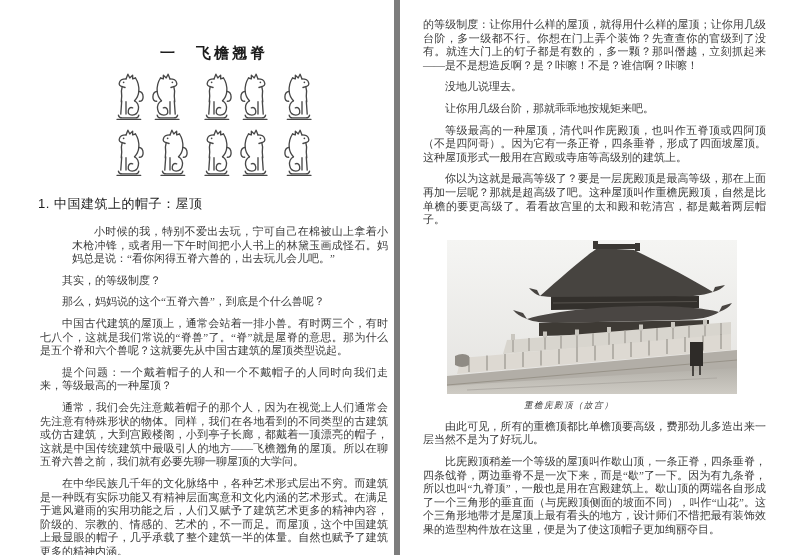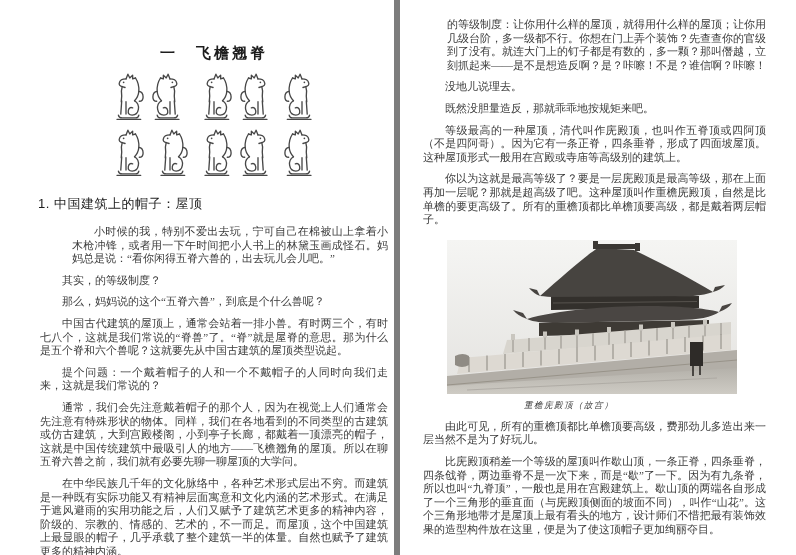--- a/index.html
+++ b/index.html
@@ -47,21 +47,21 @@
   p.body-par {
     margin: 8px 0 0 0;
     font-size: 11px;
     line-height: 13.6px;
     text-align: justify;
     text-justify: inter-ideograph;
     text-indent: 2em;
     color: #3a3a3a;
   }
   .page-left p.body-par:first-of-type { margin-top: 12px; margin-left: 32px; }
-  .page-right p.body-par:first-of-type { margin-top: 0; margin-left: 24px; }
+  .page-right p.body-par:first-of-type { margin-top: 0; }
   p.no-indent { text-indent: 0; }
 
   figure.photo-figure { margin: 13px 0 0 24px; width: 244px; }
   .photo-frame { width: 290px; height: 154px; display: block; }
   figcaption.photo-caption {
     margin-top: 6px;
     text-align: center;
     font-size: 8.5px;
     font-style: italic;
     letter-spacing: 1.5px;
@@ -129,34 +129,34 @@
           </svg>
       </div>
     </div>
 
     <h2 class="section-heading">1. 中国建筑上的帽子：屋顶</h2>
 
     <p class="body-par">小时候的我，特别不爱出去玩，宁可自己在棉被山上拿着小木枪冲锋，或者用一下午时间把小人书上的林黛玉画成怪石。妈妈总是说：“看你闲得五脊六兽的，出去玩儿会儿吧。”</p>
     <p class="body-par">其实，的等级制度？</p>
     <p class="body-par">那么，妈妈说的这个“五脊六兽”，到底是个什么兽呢？</p>
     <p class="body-par">中国古代建筑的屋顶上，通常会站着一排小兽。有时两三个，有时七八个，这就是我们常说的“脊兽”了。“脊”就是屋脊的意思。那为什么是五个脊和六个兽呢？这就要先从中国古建筑的屋顶类型说起。</p>
-    <p class="body-par">提个问题：一个戴着帽子的人和一个不戴帽子的人同时向我们走来，这就是我们常说的？</p>
+    <p class="body-par">提个问题：一个戴着帽子的人和一个不戴帽子的人同时向我们走来，等级最高的一种屋顶？</p>
     <p class="body-par">通常，我们会先注意戴着帽子的那个人，因为在视觉上人们通常会先注意有特殊形状的物体。同样，我们在各地看到的不同类型的古建筑或仿古建筑，大到宫殿楼阁，小到亭子长廊，都戴着一顶漂亮的帽子，这就是中国传统建筑中最吸引人的地方——飞檐翘角的屋顶。所以在聊五脊六兽之前，我们就有必要先聊一聊屋顶的大学问。</p>
     <p class="body-par">在中华民族几千年的文化脉络中，各种艺术形式层出不穷。而建筑是一种既有实际功能又有精神层面寓意和文化内涵的艺术形式。在满足于遮风避雨的实用功能之后，人们又赋予了建筑艺术更多的精神内容，阶级的、宗教的、情感的、艺术的，不一而足。而屋顶，这个中国建筑上最显眼的帽子，几乎承载了整个建筑一半的体量。自然也赋予了建筑更多的精神内涵。</p>
 
   </section>
 
   <div class="gutter"></div>
 
   <section class="page page-right">
     <p class="body-par no-indent">的等级制度：让你用什么样的屋顶，就得用什么样的屋顶；让你用几级台阶，多一级都不行。你想在门上弄个装饰？先查查你的官级到了没有。就连大门上的钉子都是有数的，多一颗？那叫僭越，立刻抓起来——是不是想造反啊？是？咔嚓！不是？谁信啊？咔嚓！</p>
     <p class="body-par">没地儿说理去。</p>
-    <p class="body-par">既然没胆量造反，那就乖乖地按规矩来吧。</p>
+    <p class="body-par">让你用几级台阶，那就乖乖地按规矩来吧。</p>
     <p class="body-par">等级最高的一种屋顶，清代叫作庑殿顶，也叫作五脊顶或四阿顶（不是四阿哥）。因为它有一条正脊，四条垂脊，形成了四面坡屋顶。这种屋顶形式一般用在宫殿或寺庙等高级别的建筑上。</p>
-    <p class="body-par">你以为这就是最高等级了？要是一层庑殿顶是最高等级，那在上面再加一层呢？那就是超高级了吧。这种屋顶叫作重檐庑殿顶，自然是比单檐的要更高级了。所有的重檐顶都比单檐顶要高级，都是戴着两层帽子。</p>
+    <p class="body-par">你以为这就是最高等级了？要是一层庑殿顶是最高等级，那在上面再加一层呢？那就是超高级了吧。这种屋顶叫作重檐庑殿顶，自然是比单檐的要更高级了。看看故宫里的太和殿和乾清宫，都是戴着两层帽子。</p>
 
     <figure class="photo-figure">
       <svg class="photo-frame" viewBox="0 0 290 154">
         <defs>
           <linearGradient id="sky" x1="0" y1="0" x2="0" y2="1">
             <stop offset="0" stop-color="#f5f5f3"></stop>
             <stop offset="1" stop-color="#e4e3e0"></stop>
           </linearGradient>
           <linearGradient id="ground" x1="0" y1="0" x2="0" y2="1">
             <stop offset="0" stop-color="#b4b1aa"></stop>

